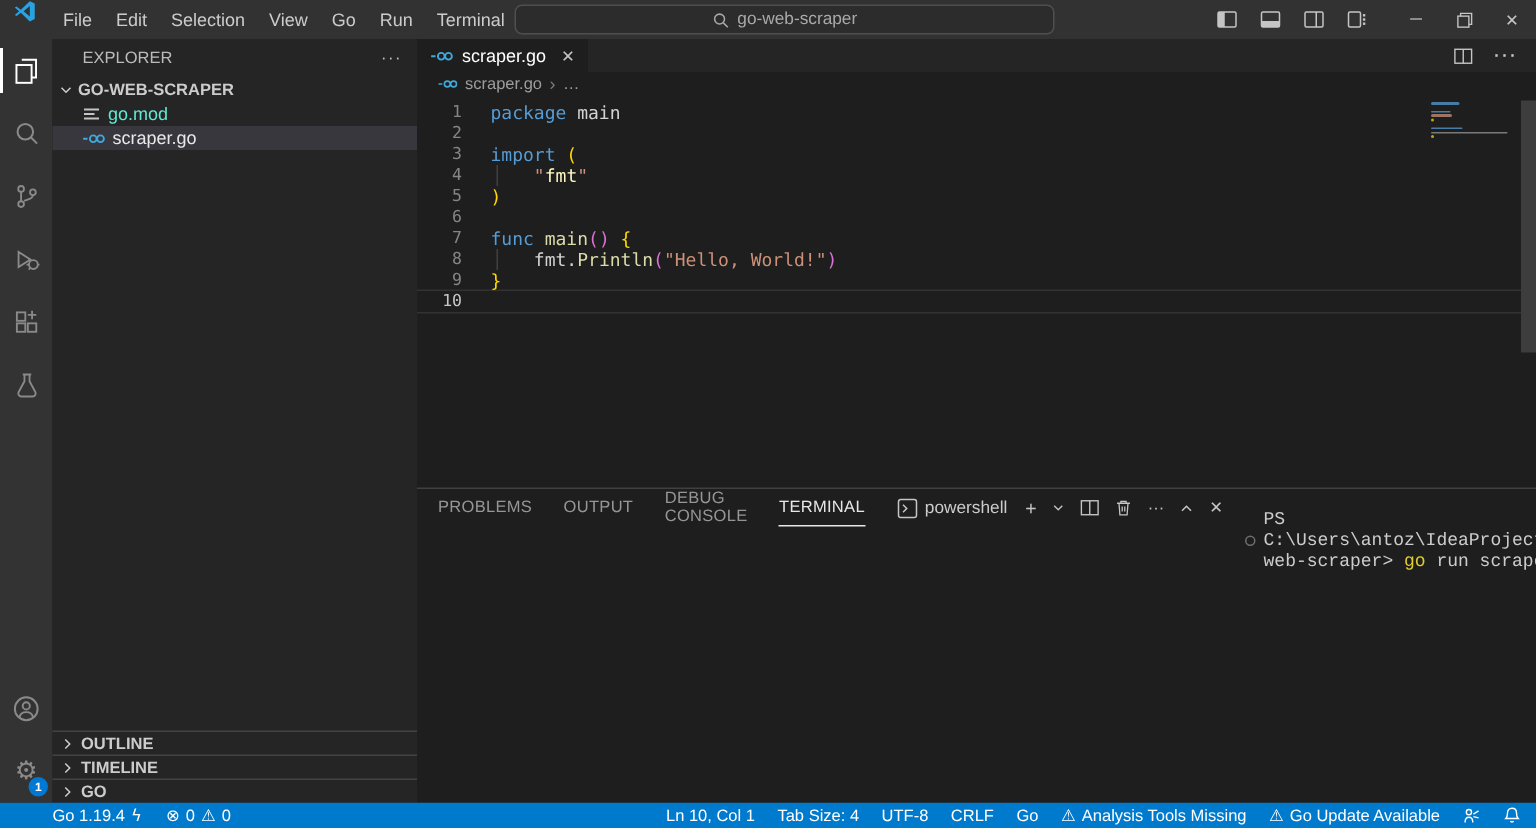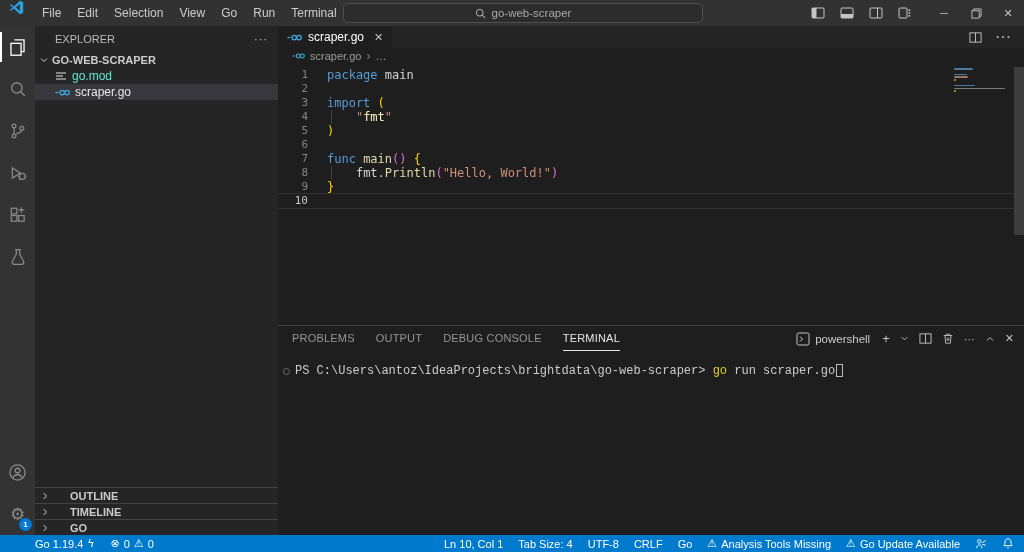--- a/index.html
+++ b/index.html
@@ -32,21 +32,21 @@
 
   
   .sidebar { width:243px; background:#252526; display:flex; flex-direction:column; font-size:12px; }
   .sb-header { height:26px; display:flex; align-items:center; padding:0 10px 0 20px; font-size:11px; color:#bbbbbb; }
   .sb-header .dots { margin-left:auto; color:#c5c5c5; letter-spacing:1px; }
   .tree-row { height:16px; display:flex; align-items:center; }
   .project-row { padding-left:4px; gap:3px; font-weight:bold; font-size:11px; color:#cccccc; }
   .file-row { padding-left:20px; gap:5px; color:#5eead4; }
   .file-row.selected { background:#37373d; color:#e8e8e8; }
   .sb-sections { margin-top:auto; }
-  .sb-section { height:16px; display:flex; align-items:center; gap:20px; padding-left:5px; border-top:1px solid rgba(204,204,204,0.18); font-weight:bold; font-size:11px; color:#cccccc; }
+  .sb-section { height:16px; display:flex; align-items:center; gap:4px; padding-left:5px; border-top:1px solid rgba(204,204,204,0.18); font-weight:bold; font-size:11px; color:#cccccc; }
 
   
   .editor-col { flex:1; display:flex; flex-direction:column; background:#1e1e1e; min-width:0; }
   .tabbar { height:22px; background:#252526; display:flex; align-items:stretch; }
   .tab { background:#1e1e1e; display:flex; align-items:center; gap:6px; padding:0 9px; font-size:12px; color:#ffffff; }
   .tab .close { color:#c5c5c5; font-size:11px; margin-left:4px; }
   .tab-actions { margin-left:auto; display:flex; align-items:center; gap:13px; padding-right:13px; color:#c5c5c5; }
   .breadcrumb { height:16px; display:flex; align-items:center; gap:5px; padding-left:14px; font-size:11px; color:#9d9d9d; }
   .bc-sep { color:#808080; font-size:12px; }
 
@@ -56,21 +56,21 @@
   .code-line.current .ln { color:#c6c6c6; }
   .code-line .code-text { padding-left:19px; }
   .code-line .guide { position:absolute; left:53px; top:0; bottom:0; width:1px; background:#404040; }
   .code-line.current::before { content:''; position:absolute; left:0; right:10px; top:-1px; border-top:1px solid rgba(255,255,255,0.09); }
   .code-line.current::after  { content:''; position:absolute; left:0; right:10px; bottom:-1px; border-bottom:1px solid rgba(255,255,255,0.09); }
   .minimap { position:absolute; top:4px; right:14px; width:56px; }
   .minimap div { height:1.5px; margin-bottom:1.3px; border-radius:1px; }
   .scrollbar-thumb { position:absolute; top:3px; right:0; width:10px; height:168px; background:rgba(121,121,121,0.35); }
 
   
-  .panel { height:210px; border-top:1px solid rgba(128,128,128,0.35); display:flex; flex-direction:column; }
+  .panel { height:210px; border-top:1px solid rgba(128,128,128,0.35); display:flex; flex-direction:row; }
   .panel-header { height:25px; display:flex; align-items:center; padding:0 10px 0 14px; font-size:11px; }
   .panel-tab { height:100%; display:flex; align-items:center; margin-right:21px; color:#969696; border-bottom:1px solid transparent; letter-spacing:0.2px; }
   .panel-tab.active { color:#e7e7e7; border-bottom-color:#e7e7e7; }
   .panel-actions { margin-left:auto; display:flex; align-items:center; gap:10px; color:#c5c5c5;justify-content:flex-end; }
   .shell-chip { display:flex; align-items:center; gap:5px; font-size:11.5px; color:#cccccc; margin-right:2px; }
   .pa-glyph { font-size:13px; }
   .terminal { flex:1; padding:13px 0 0 5px; font-family:Liberation Mono, monospace; font-size:12px; color:#cccccc; }
   .term-line { display:flex; align-items:center; }
   .cmd-circle { width:7px; height:7px; border:1px solid #6e6e6e; border-radius:50%; margin-right:5px; flex:none; }
   .t-cmd { color:#e0ce2c; }

